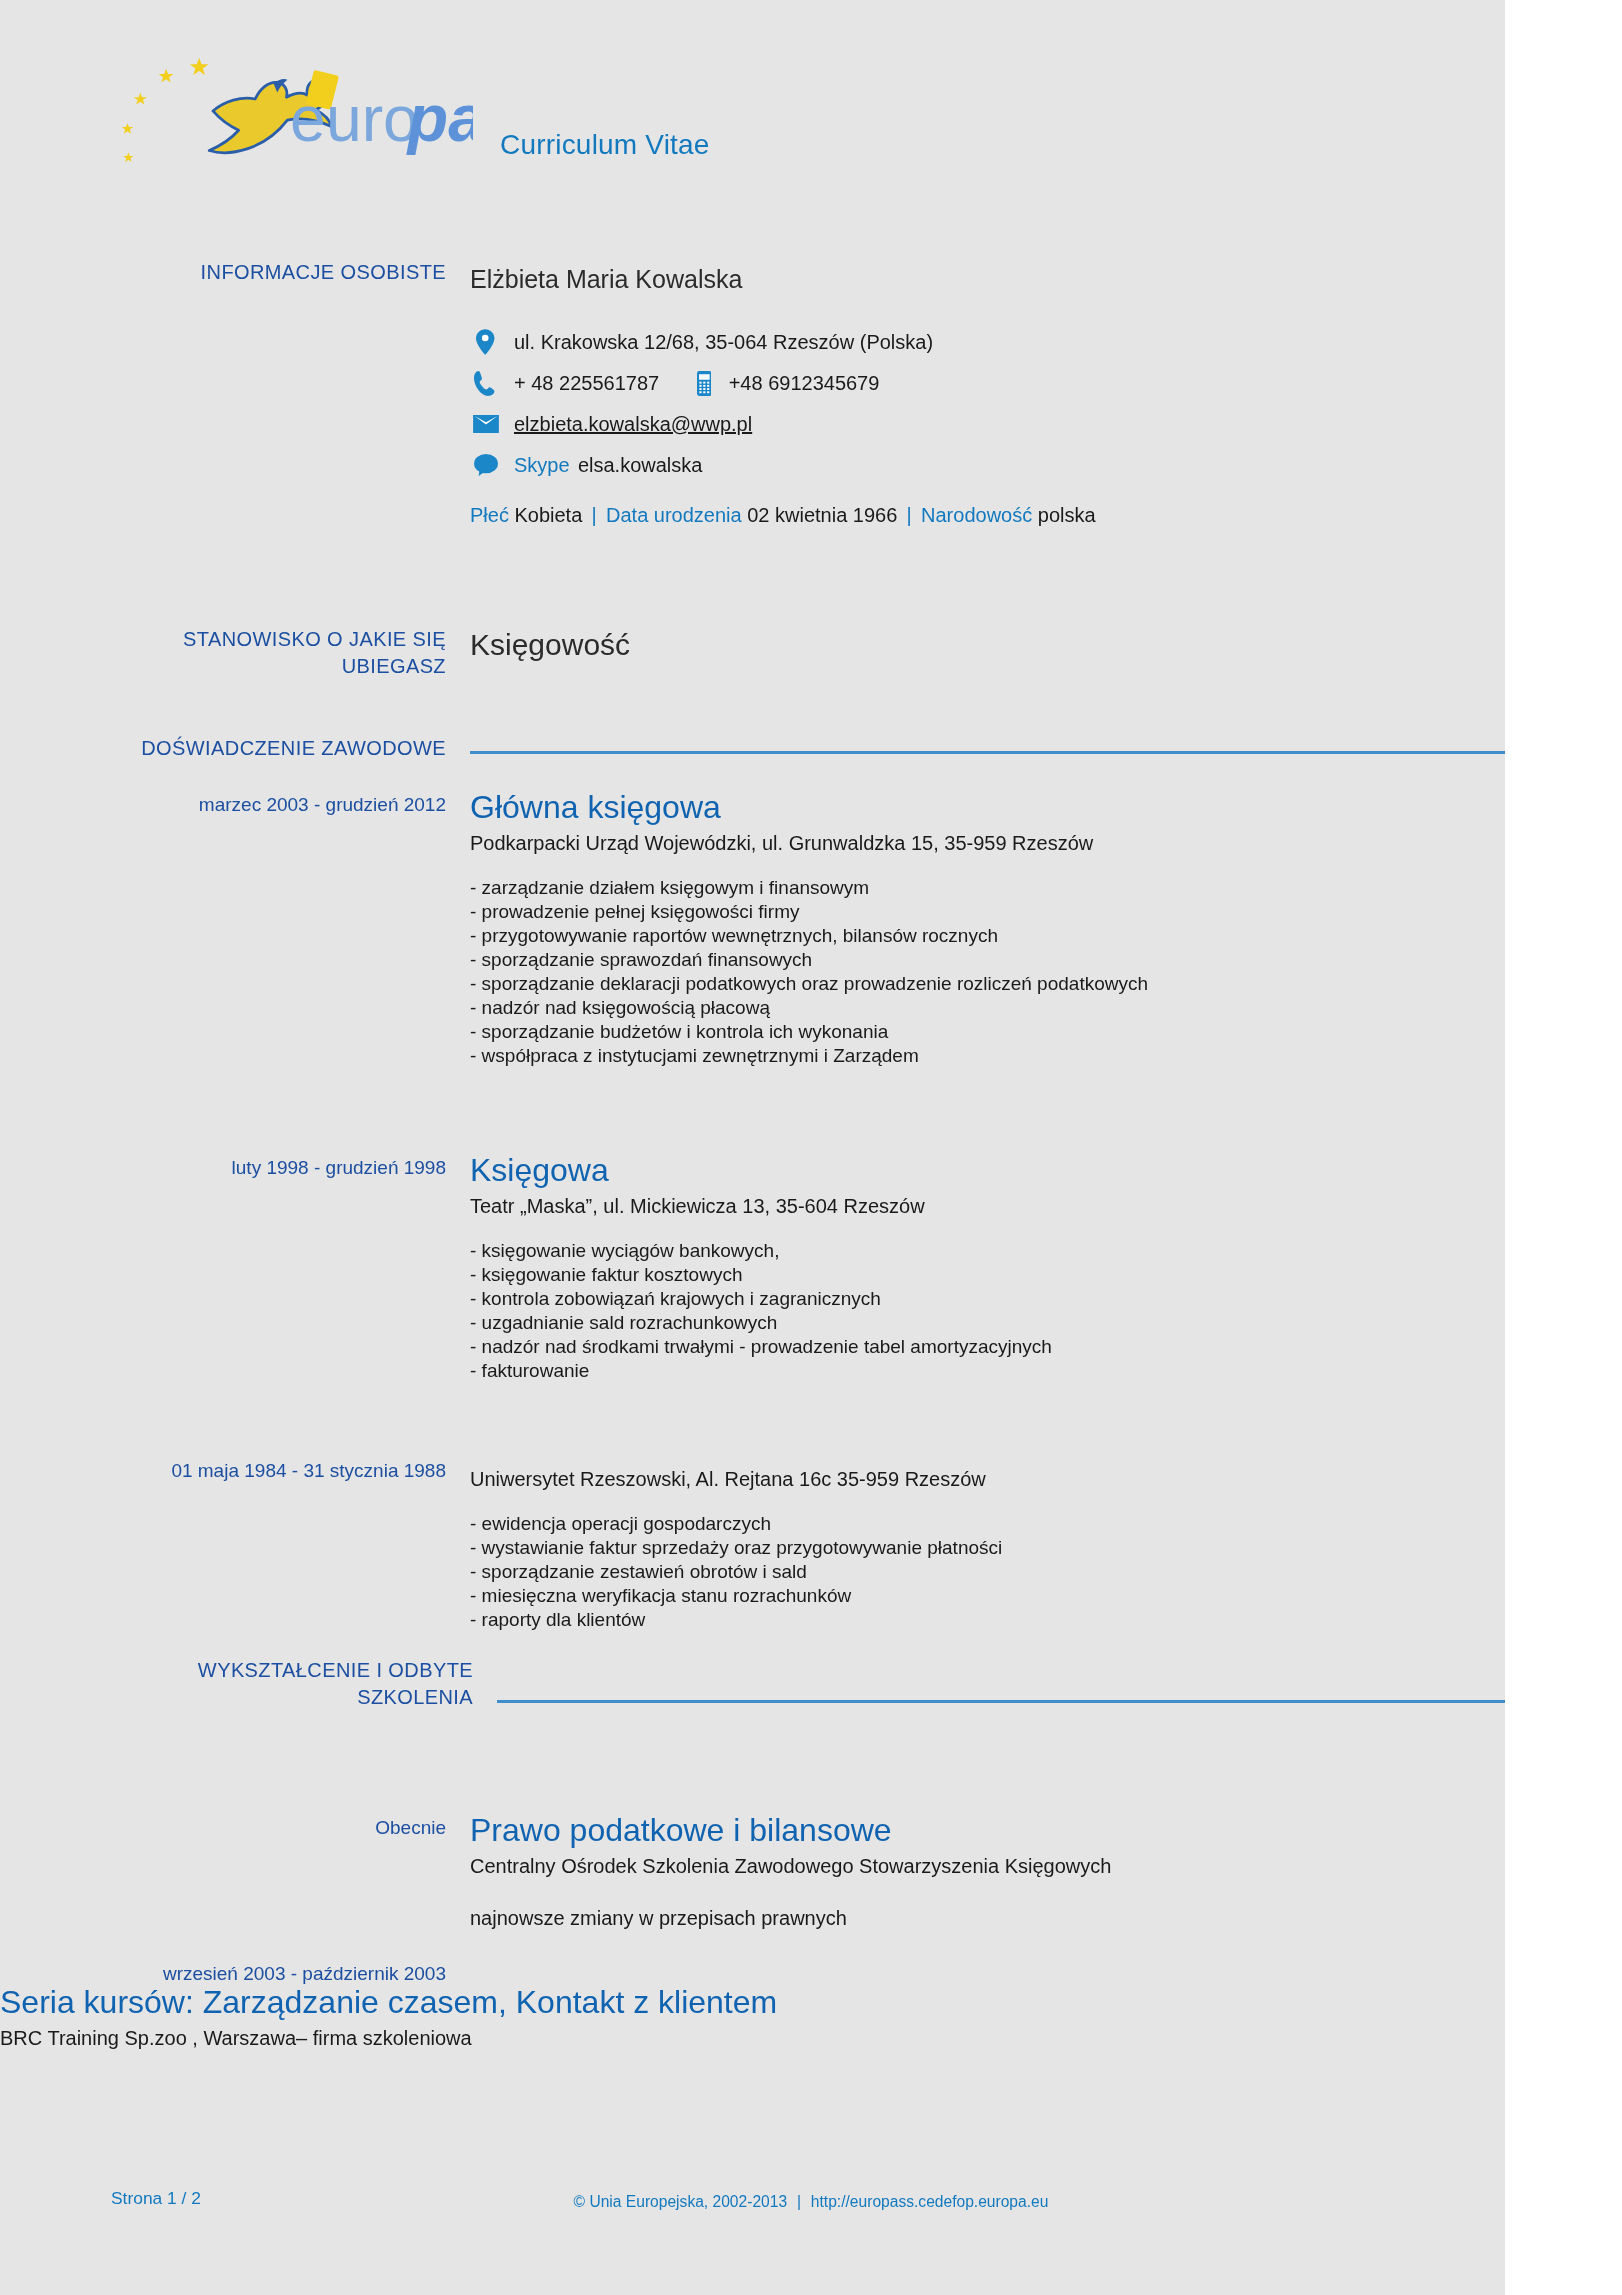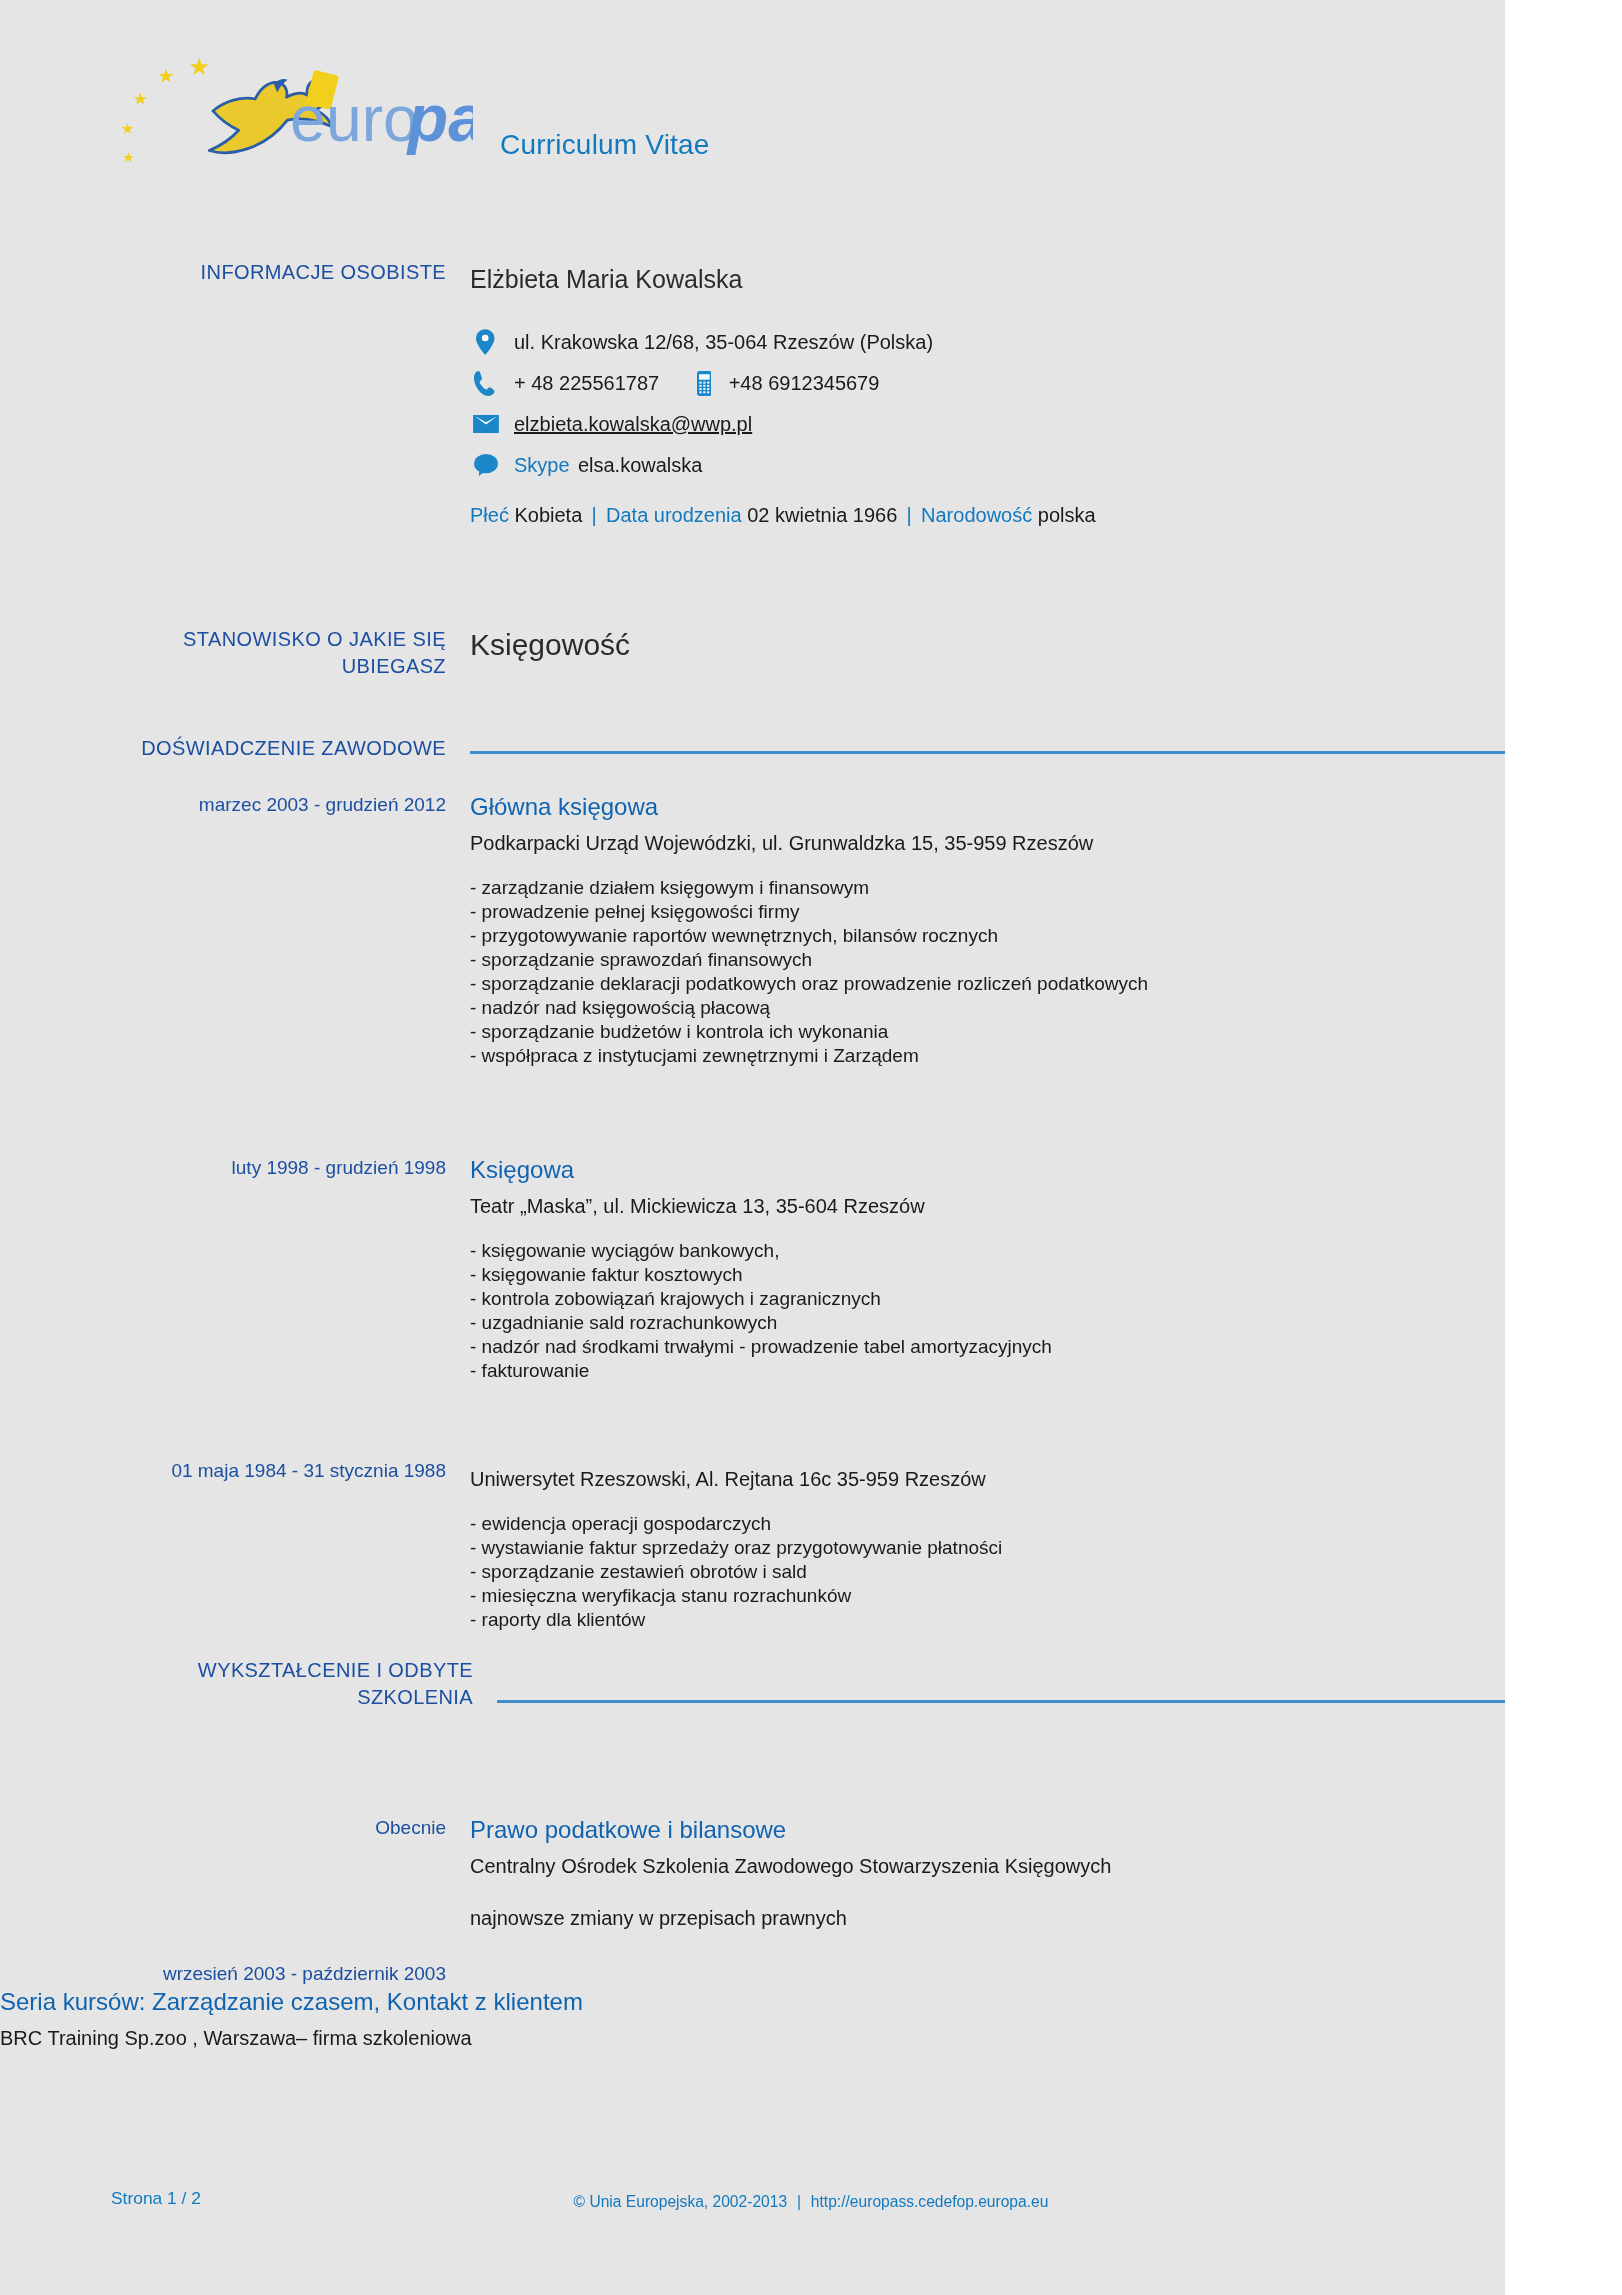--- a/index.html
+++ b/index.html
@@ -149,21 +149,21 @@
     right: 5.5px;
     top: 0;
     width: 24px;
     height: 24px;
     background: #4b93cd;
   }
 
   
   .entry-title {
     color: #1063b0;
-    font-size: 24px;
+    font-size: 32px;
     line-height: 30px;
   }
   .entry-org {
     font-size: 20px;
     color: #1a1a1a;
     line-height: 27.5px;
     margin-top: 8.3px;
   }
   .bullets {
     margin-top: 18.4px;

